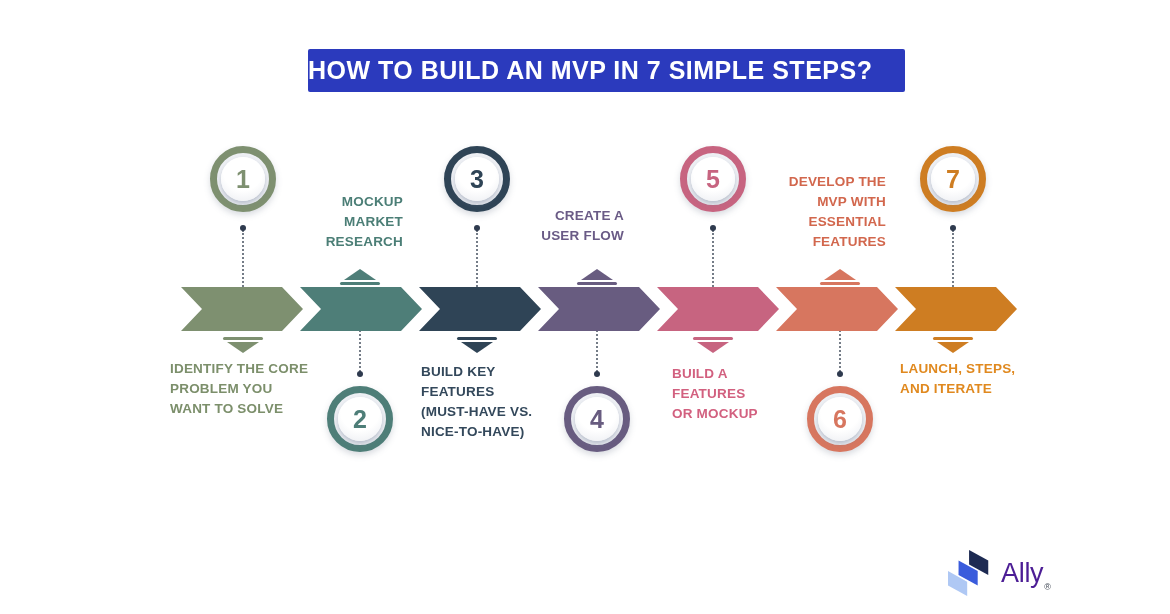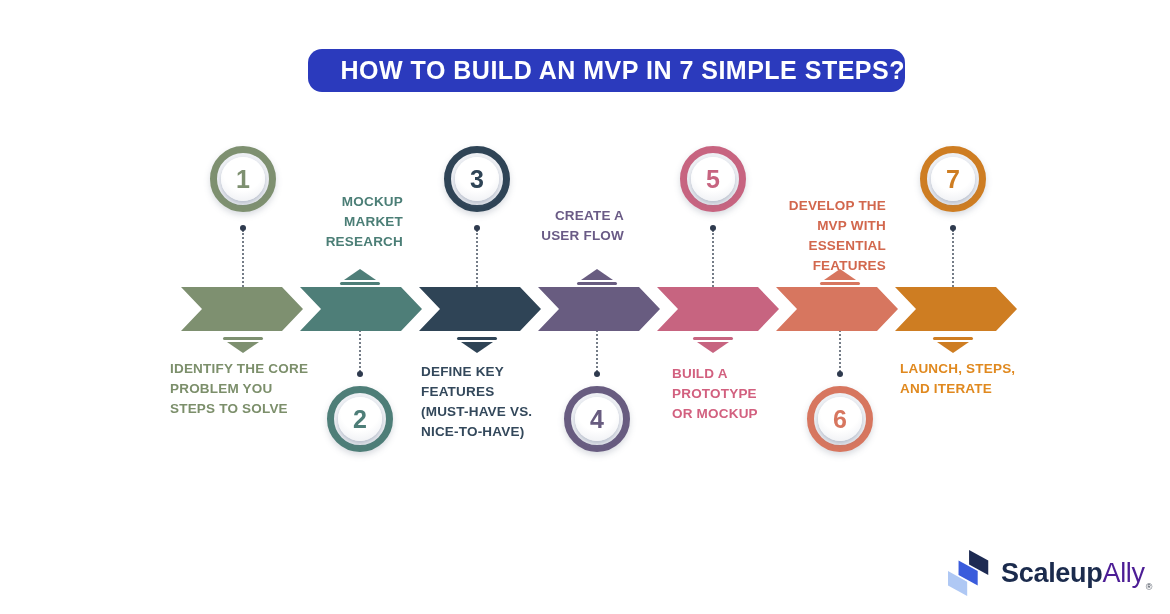--- a/index.html
+++ b/index.html
@@ -3,21 +3,21 @@
 <meta charset="utf-8">
 <style>
   html,body{margin:0;padding:0;background:#ffffff;}
   .canvas{
     position:relative;width:1170px;height:614px;background:#ffffff;overflow:hidden;
     font-family:"Liberation Sans","DejaVu Sans",sans-serif;
   }
   
   .title-banner{
     position:absolute;left:308px;top:49px;width:597px;height:43px;
-    border-radius:14px;display:flex;align-items:center;justify-content:flex-end;
+    border-radius:2px;display:flex;align-items:center;justify-content:flex-start;
     font-weight:700;font-size:25px;letter-spacing:.5px;white-space:nowrap;
   }
   
   .step{--c:#888;--lc:#888;}
   .circle{
     position:absolute;width:66px;height:66px;border-radius:50%;
     border:7px solid var(--c);background:#eef0f4;box-sizing:border-box;
     box-shadow:0 3px 6px rgba(100,110,130,.25);
   }
   .disc{
@@ -58,21 +58,21 @@
   .s4 .circle{left:564px;top:386px}.s4 .dotline{left:596px;top:330px;height:42px}.s4 .dot{left:594px;top:371px}
   .s4 .arrow{left:538px}.s4 .tri{left:581px;top:269px}.s4 .rule{left:577px;top:282px}
   .s4 .label{left:464px;top:206px;width:160px}
 
   .s5 .circle{left:680px;top:146px}.s5 .dotline{left:712px;top:230px;height:57px}.s5 .dot{left:710px;top:225px}
   .s5 .arrow{left:657px}.s5 .rule{left:693px;top:337px}.s5 .tri{left:697px;top:342px}
   .s5 .label{left:672px;top:364px;width:150px}
 
   .s6 .circle{left:807px;top:386px}.s6 .dotline{left:839px;top:330px;height:42px}.s6 .dot{left:837px;top:371px}
   .s6 .arrow{left:776px}.s6 .tri{left:824px;top:269px}.s6 .rule{left:820px;top:282px}
-  .s6 .label{left:726px;top:196px;width:160px}
+  .s6 .label{left:726px;top:172px;width:160px}
 
   .s7 .circle{left:920px;top:146px}.s7 .dotline{left:952px;top:230px;height:57px}.s7 .dot{left:950px;top:225px}
   .s7 .arrow{left:895px}.s7 .rule{left:933px;top:337px}.s7 .tri{left:937px;top:342px}
   .s7 .label{left:900px;top:359px;width:160px}
 
   
   .logo{position:absolute;left:946px;top:550px;display:flex;align-items:center;}
   .logo-icon{width:50px;height:46px;margin-right:5px;}
   .brand-bold{font-size:27px;font-weight:700;color:#1b2b4d;letter-spacing:-.3px;}
   .brand-light{font-size:27px;font-weight:400;color:#4c1d95;letter-spacing:-.3px;}
@@ -93,21 +93,21 @@
           <span class="num">1</span>
         </div>
     </div>
     <div class="dotline" style="border-left-color: rgb(92, 102, 115);"></div>
     <div class="dot" style="background: rgb(46, 58, 78);"></div>
     <div class="arrow"></div>
     <div class="rule"></div>
     <div class="tri tri-down"></div>
     <div class="label">IDENTIFY THE CORE
 PROBLEM YOU
-STEPS TO SOLVE</div>
+WANT TO SOLVE</div>
   </div>
 
   <div class="step s2" style="--c: #4E7E78; --lc: #4B7E76;">
     <div class="circle">
       <div class="disc">
           <span class="num">2</span>
         </div>
     </div>
     <div class="dotline" style="border-left-color: rgb(92, 102, 115);"></div>
     <div class="dot" style="background: rgb(46, 58, 78);"></div>
@@ -123,21 +123,21 @@
     <div class="circle">
       <div class="disc">
           <span class="num">3</span>
         </div>
     </div>
     <div class="dotline" style="border-left-color: rgb(92, 102, 115);"></div>
     <div class="dot" style="background: rgb(46, 58, 78);"></div>
     <div class="arrow"></div>
     <div class="rule"></div>
     <div class="tri tri-down"></div>
-    <div class="label">DEFINE KEY
+    <div class="label">BUILD KEY
 FEATURES
 (MUST-HAVE VS.
 NICE-TO-HAVE)</div>
   </div>
 
   <div class="step s4" style="--c: #685C80; --lc: #6A5B86;">
     <div class="circle">
       <div class="disc">
           <span class="num">4</span>
         </div>
@@ -156,21 +156,21 @@
       <div class="disc">
           <span class="num">5</span>
         </div>
     </div>
     <div class="dotline" style="border-left-color: rgb(92, 102, 115);"></div>
     <div class="dot" style="background: rgb(46, 58, 78);"></div>
     <div class="arrow"></div>
     <div class="rule"></div>
     <div class="tri tri-down"></div>
     <div class="label">BUILD A
-PROTOTYPE
+FEATURES
 OR MOCKUP</div>
   </div>
 
   <div class="step s6" style="--c: #D7765F; --lc: #D2674D;">
     <div class="circle">
       <div class="disc">
           <span class="num">6</span>
         </div>
     </div>
     <div class="dotline" style="border-left-color: rgb(92, 102, 115);"></div>
@@ -198,18 +198,17 @@
     <div class="label">LAUNCH, STEPS,
 AND ITERATE</div>
   </div>
 
   <div class="logo">
     <svg class="logo-icon" viewBox="0 0 52 48">
       <path d="M24 0 L44 11 L44 26 L24 15 Z" fill="#1D2A52"></path>
       <path d="M13 11 L33 22 L33 37 L13 26 Z" fill="#3A5CDC"></path>
       <path d="M2 22 L22 33 L22 48 L2 37 Z" fill="#AFC8F4"></path>
     </svg>
-    <span class="brand-bold">Scaleup</span>
       <span class="brand-light">Ally</span>
       <span class="reg">®</span>
   </div>
 
 </div>
 
 </body></html>

